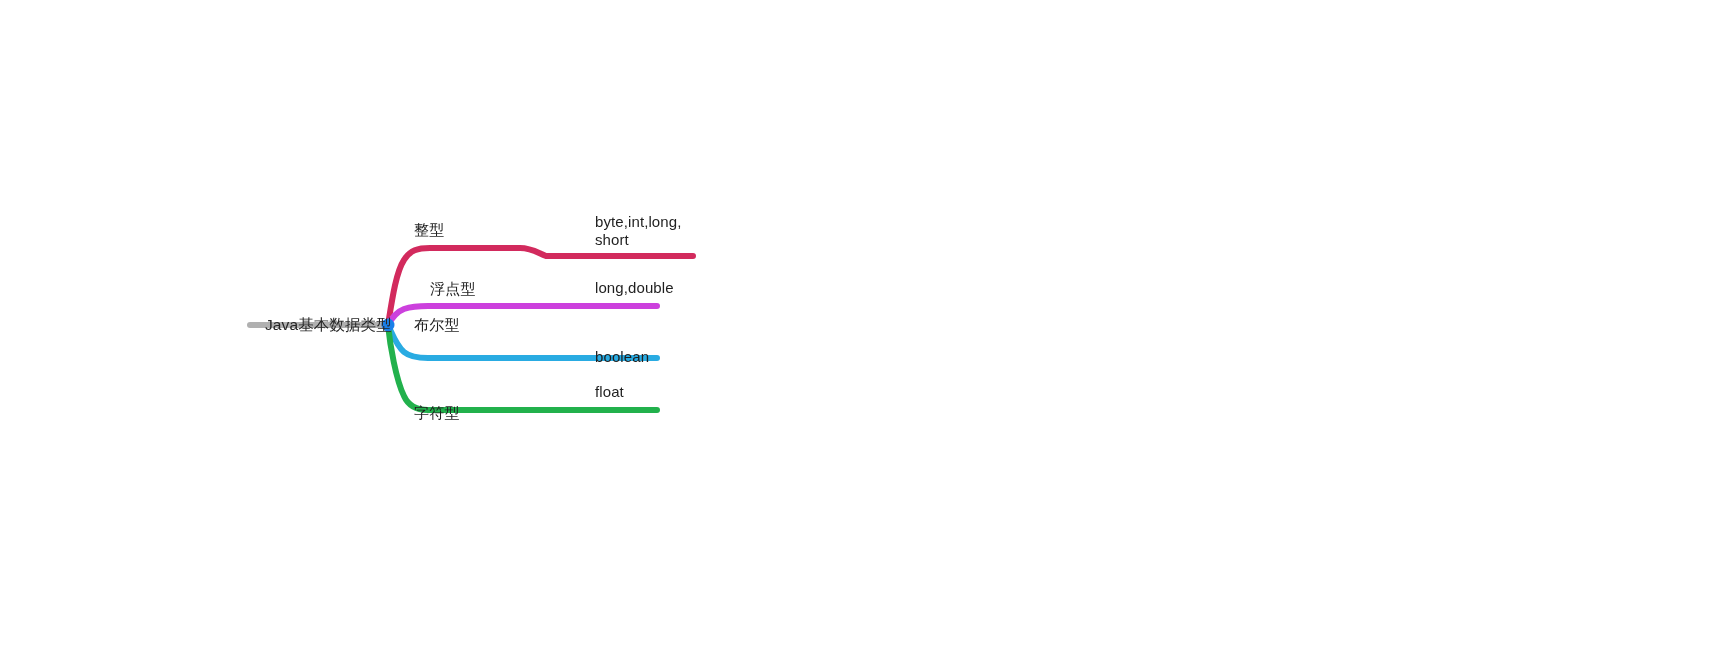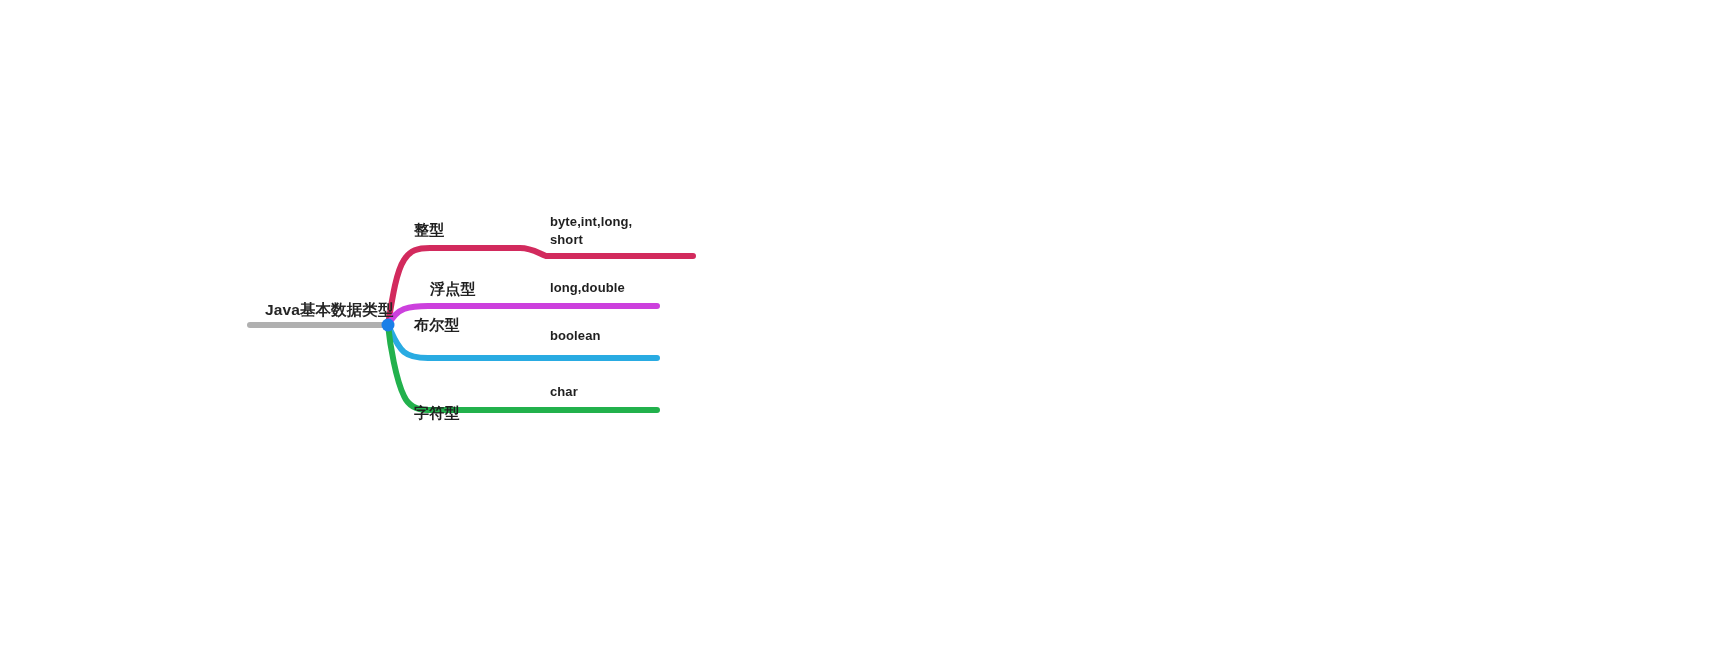--- a/index.html
+++ b/index.html
@@ -24,41 +24,41 @@
     left: 0; top: 0;
     width: 1714px; height: 665px;
     pointer-events: none;
   }
 
   .node-label {
     position: absolute;
     white-space: nowrap;
     color: #1d1d1f;
     font-family: "Liberation Sans", "DejaVu Sans", sans-serif;
-    font-weight: bold;
   }
 
   .root-label {
     font-size: 15.5px;
     letter-spacing: 0.1px;
     color: #262626;
   }
 
   .branch-label {
     font-size: 15px;
     letter-spacing: 0.2px;
     color: #1f1f1f;
   }
 
   .leaf-label {
-    font-size: 13px;
+    font-size: 15px;
     letter-spacing: 0.1px;
     color: #1f1f1f;
     line-height: 18px;
     white-space: pre-line;
+    margin-left: 45px;
   }
 </style>
 </head>
 <body>
 
 <div id="mindmap-canvas">
 
   <svg id="edge-layer" viewBox="0 0 1714 665" xmlns="http://www.w3.org/2000/svg">
 
     <line id="root-trunk" x1="250" y1="325" x2="388" y2="325" stroke="#b0b0b0" stroke-width="6" stroke-linecap="round"></line>
@@ -67,28 +67,28 @@
 
     <path id="edge-floating-point" fill="none" stroke="#cc40dd" stroke-width="6" stroke-linecap="round" stroke-linejoin="round" d="M 388 325 C 392 318 396 312 404 309 C 410 307 418 306 428 306 L 657 306"></path>
 
     <path id="edge-boolean" fill="none" stroke="#29abe2" stroke-width="6" stroke-linecap="round" stroke-linejoin="round" d="M 388 325 C 392 333 396 345 404 352 C 410 357 418 358 428 358 L 657 358"></path>
 
     <path id="edge-character" fill="none" stroke="#22b14c" stroke-width="6" stroke-linecap="round" stroke-linejoin="round" d="M 388 325 C 390 345 396 380 404 396 C 408 405 416 410 428 410 L 657 410"></path>
 
     <circle id="junction-dot" cx="388" cy="325" r="6.5" fill="#1a7fe8"></circle>
   </svg>
 
-  <div class="node-label root-label" style="left:265px; top:300px;">Java基本数据类型</div>
+  <div class="node-label root-label" style="left:265px; top:315px;">Java基本数据类型</div>
 
   <div class="node-label branch-label" style="left:414px; top:221px;">整型</div>
   <div class="node-label leaf-label" style="left:550px; top:213px;">byte,int,long,
 short</div>
 
   <div class="node-label branch-label" style="left:430px; top:280px;">浮点型</div>
   <div class="node-label leaf-label" style="left:550px; top:279px;">long,double</div>
 
   <div class="node-label branch-label" style="left:414px; top:316px;">布尔型</div>
-  <div class="node-label leaf-label" style="left:550px; top:327px;">boolean</div>
+  <div class="node-label leaf-label" style="left:550px; top:348px;">boolean</div>
 
   <div class="node-label branch-label" style="left:414px; top:404px;">字符型</div>
-  <div class="node-label leaf-label" style="left:550px; top:383px;">char</div>
+  <div class="node-label leaf-label" style="left:550px; top:383px;">float</div>
 
 </div>
 
 </body></html>

